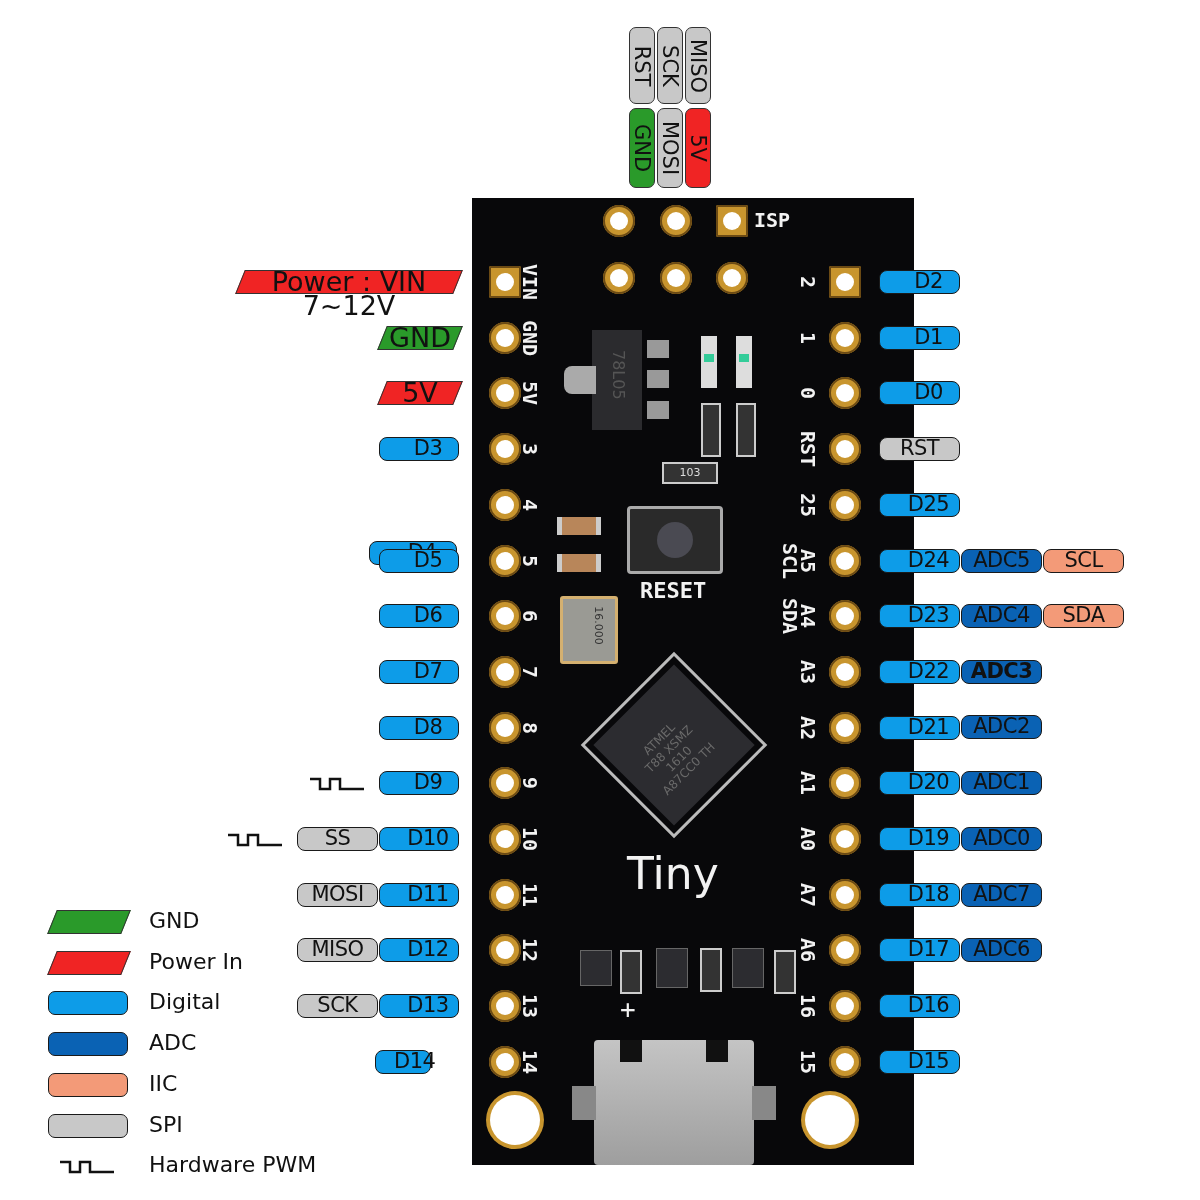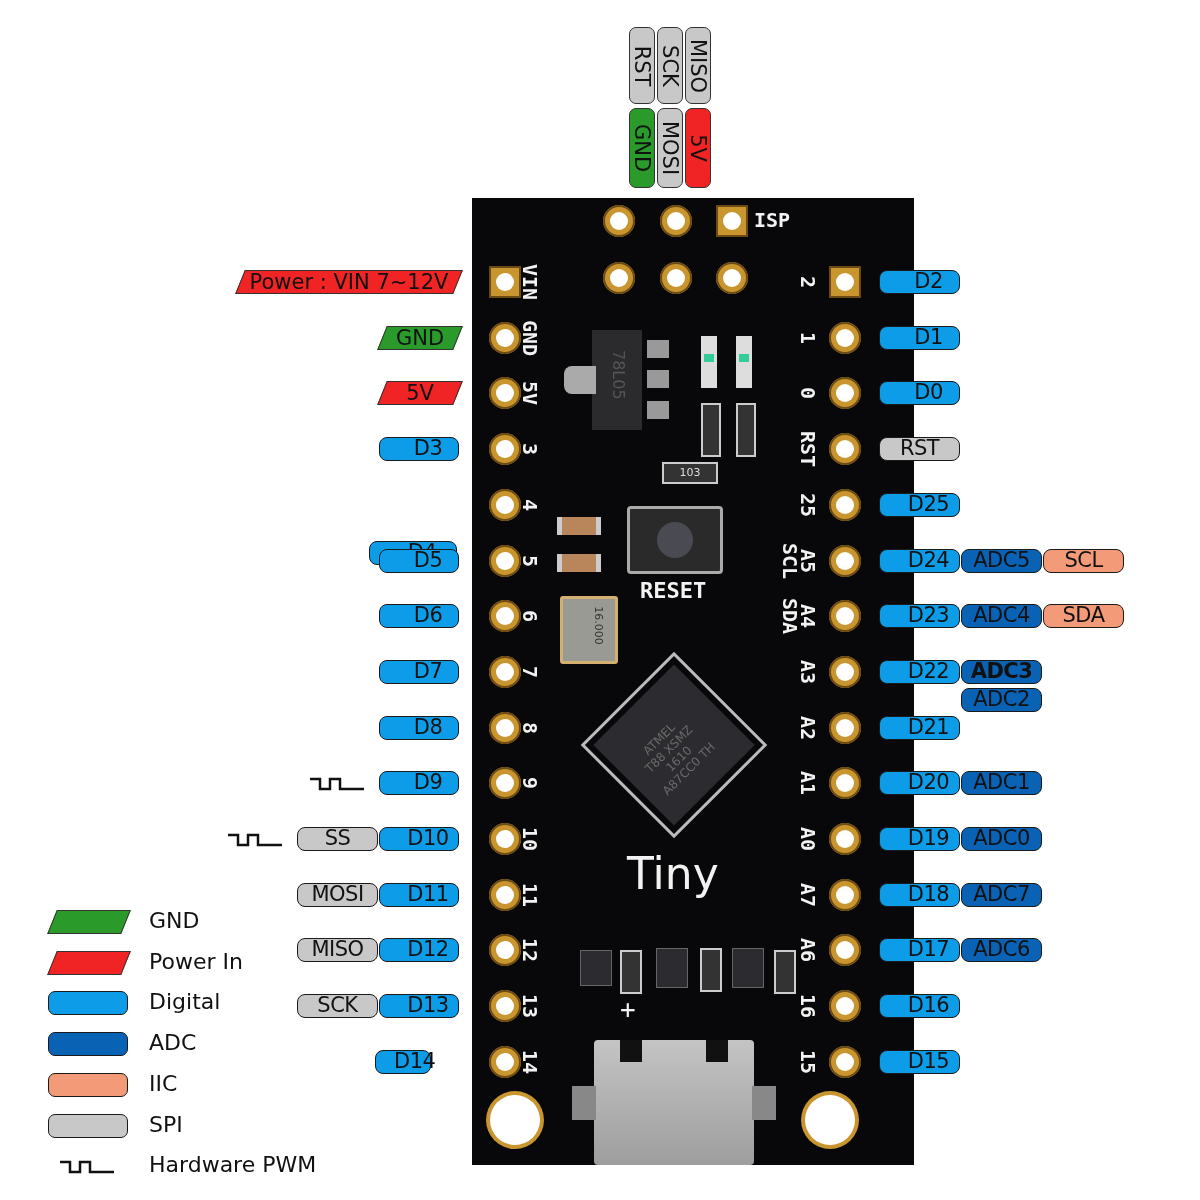--- a/index.html
+++ b/index.html
@@ -6,21 +6,21 @@
   body { width:1200px; height:1200px; position:relative; overflow:hidden; font-family:"DejaVu Sans", sans-serif; }
   .abs { position:absolute; }
 
   
   .pill { position:absolute; height:24px; border:1.5px solid #1a1a1a; border-radius:8px; box-sizing:border-box;
           font-size:21px; line-height:21px; text-align:center; color:#111; letter-spacing:-0.5px; }
   .c-digital { background:#0d9ce8;padding-left:18px; }
   .c-adc { background:#0a62b4; }
   .c-iic { background:#f39a78; }
   .c-spi { background:#c8c8c8; }
-  .para { position:absolute; height:24px; font-size:21px; line-height:24px; text-align:center; color:#111; }
+  .para { position:absolute; height:24px; font-size:27px; line-height:24px; text-align:center; color:#111; }
   .para .shape { position:absolute; inset:0; transform:skewX(-22deg); border:1px solid #333; box-sizing:border-box; }
   .para span { position:relative; }
   .c-gnd { background:#2a9a2a; }
   .c-pwr { background:#f02424; }
 
   
   .vpill { position:absolute; width:26px; border:1.5px solid #333; border-radius:7px; box-sizing:border-box; }
   .vpill span { position:absolute; left:50%; top:50%; transform:translate(-50%,-50%) rotate(90deg); font-size:21px; white-space:nowrap; color:#111; }
 
   
@@ -228,21 +228,21 @@
     <div class="pill c-digital" style="left:879px;top:492.8px;width:81px;">D25</div>
     <div class="pill c-digital" style="left:879px;top:548.5px;width:81px;">D24</div>
     <div class="pill c-adc" style="left:961px;top:548.5px;width:81px;">ADC5</div>
     <div class="pill c-iic" style="left:1043px;top:548.5px;width:81px;">SCL</div>
     <div class="pill c-digital" style="left:879px;top:604.2px;width:81px;">D23</div>
     <div class="pill c-adc" style="left:961px;top:604.2px;width:81px;">ADC4</div>
     <div class="pill c-iic" style="left:1043px;top:604.2px;width:81px;">SDA</div>
     <div class="pill c-digital" style="left:879px;top:659.9000000000001px;width:81px;">D22</div>
     <div class="pill c-adc" style="left:961px;top:659.9000000000001px;width:81px;font-weight:bold;">ADC3</div>
     <div class="pill c-digital" style="left:879px;top:715.6px;width:81px;">D21</div>
-    <div class="pill c-adc" style="left:961px;top:688px;width:81px;">ADC2</div>
+    <div class="pill c-adc" style="left:961px;top:715px;width:81px;">ADC2</div>
     <div class="pill c-digital" style="left:879px;top:771.3px;width:81px;">D20</div>
     <div class="pill c-adc" style="left:961px;top:771.3px;width:81px;">ADC1</div>
     <div class="pill c-digital" style="left:879px;top:827px;width:81px;">D19</div>
     <div class="pill c-adc" style="left:961px;top:827px;width:81px;">ADC0</div>
     <div class="pill c-digital" style="left:879px;top:882.7px;width:81px;">D18</div>
     <div class="pill c-adc" style="left:961px;top:882.7px;width:81px;">ADC7</div>
     <div class="pill c-digital" style="left:879px;top:938.4000000000001px;width:81px;">D17</div>
     <div class="pill c-adc" style="left:961px;top:938.4000000000001px;width:81px;">ADC6</div>
     <div class="pill c-digital" style="left:879px;top:994.1px;width:81px;">D16</div>
     <div class="pill c-digital" style="left:879px;top:1049.8000000000002px;width:81px;">D15</div>

